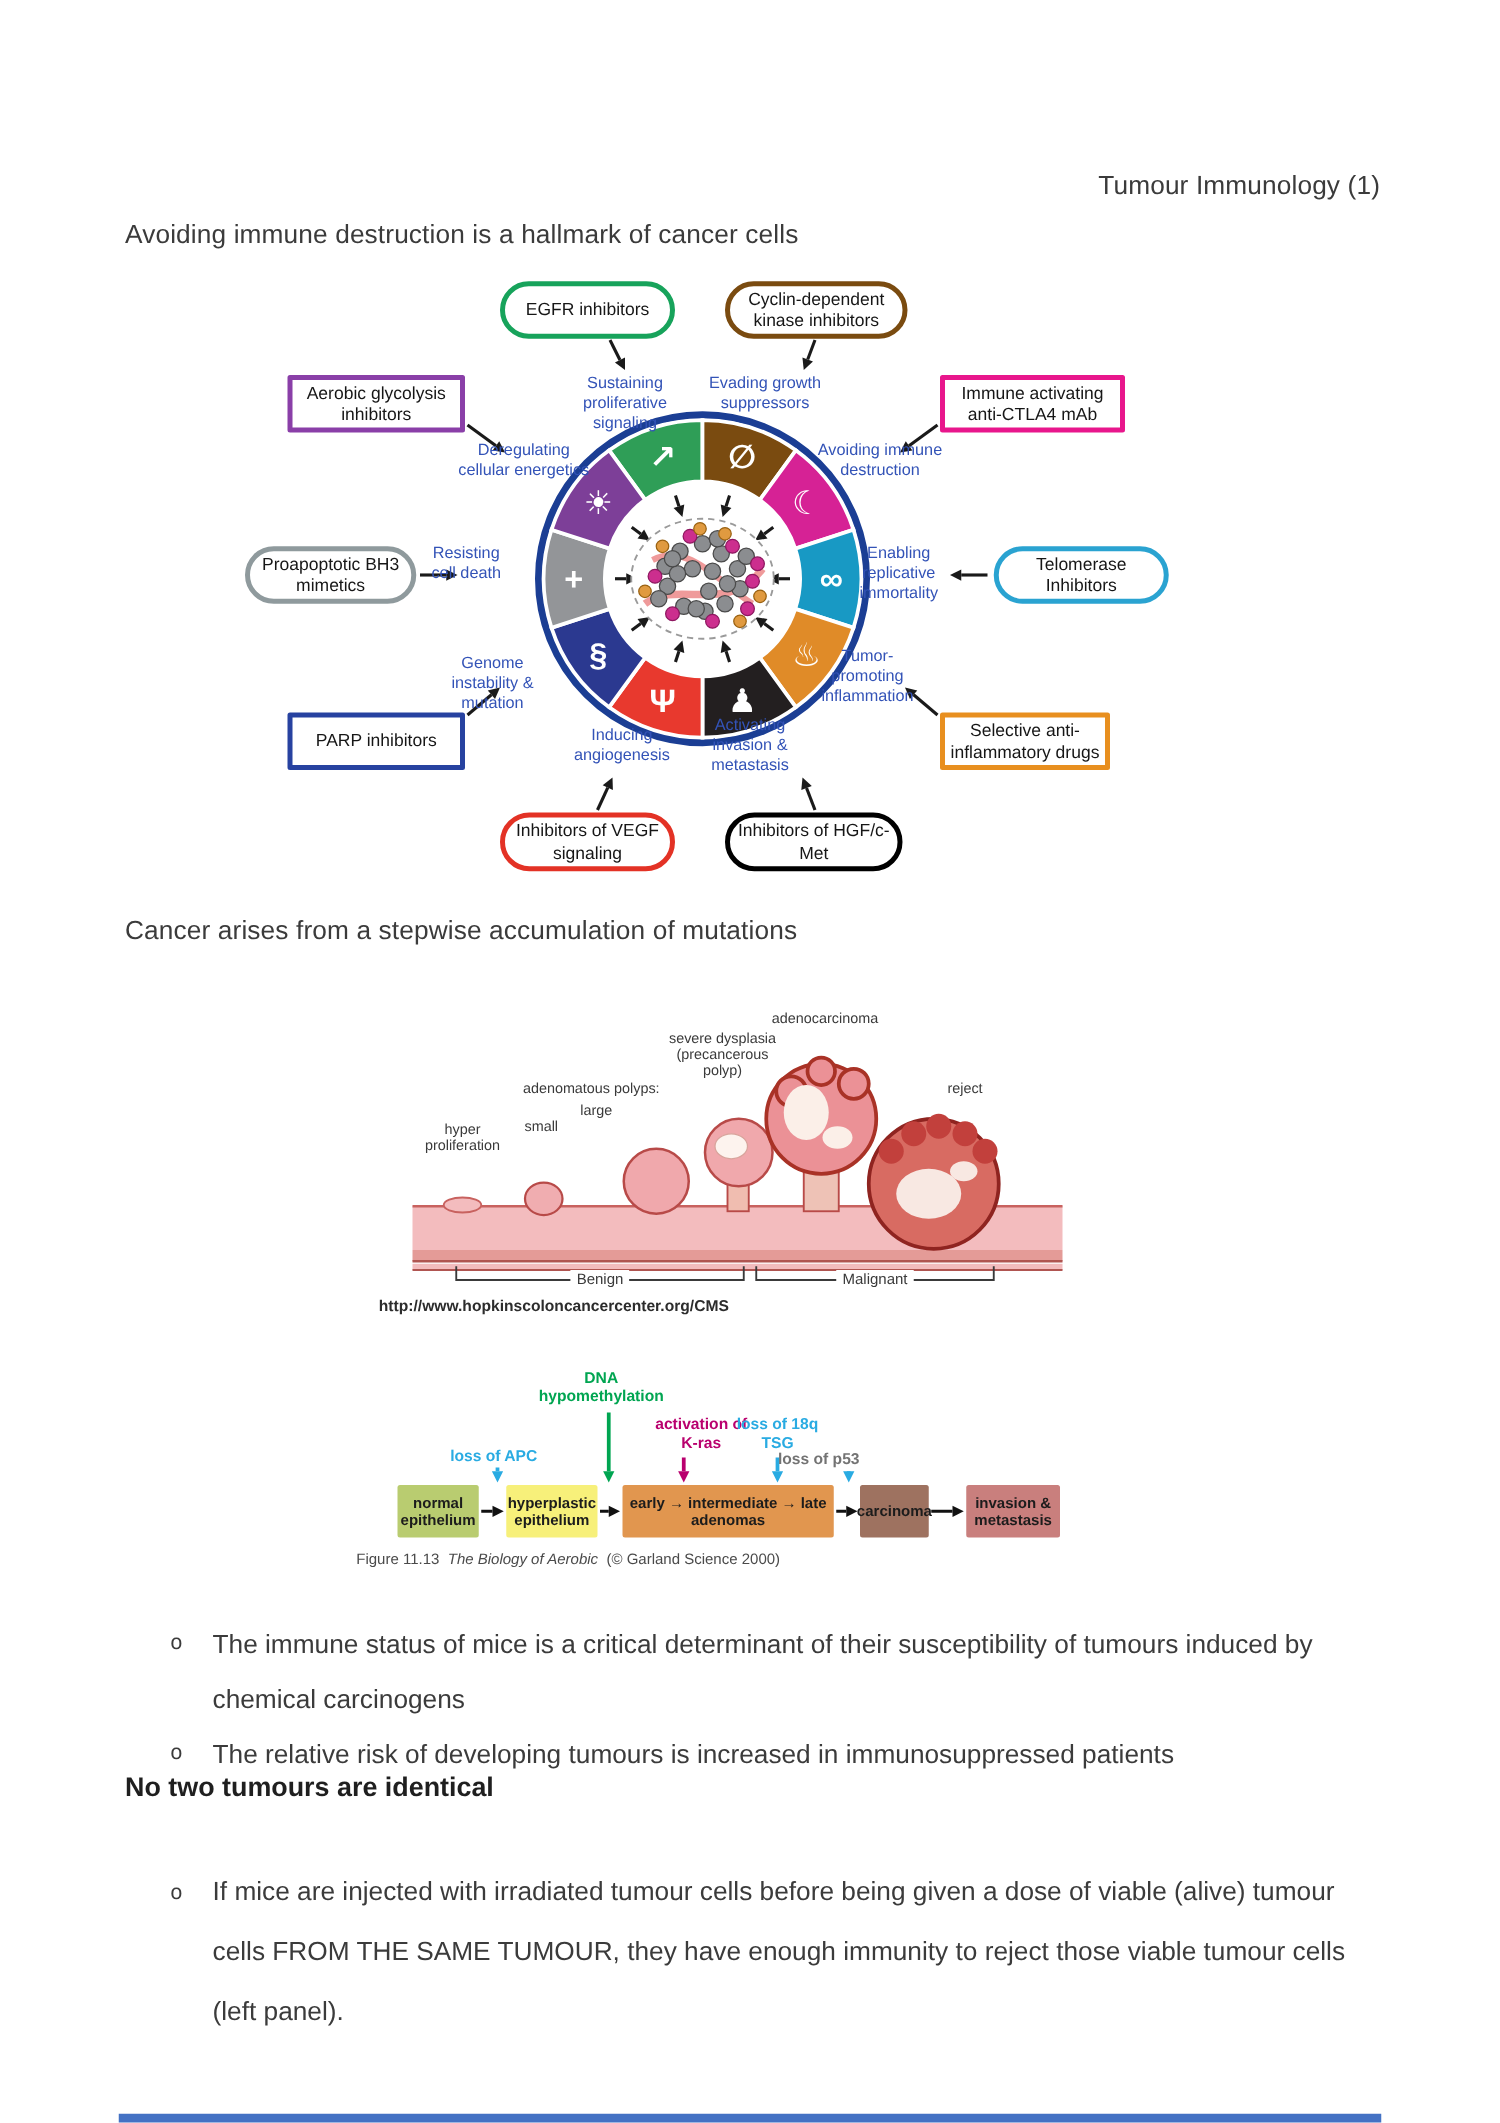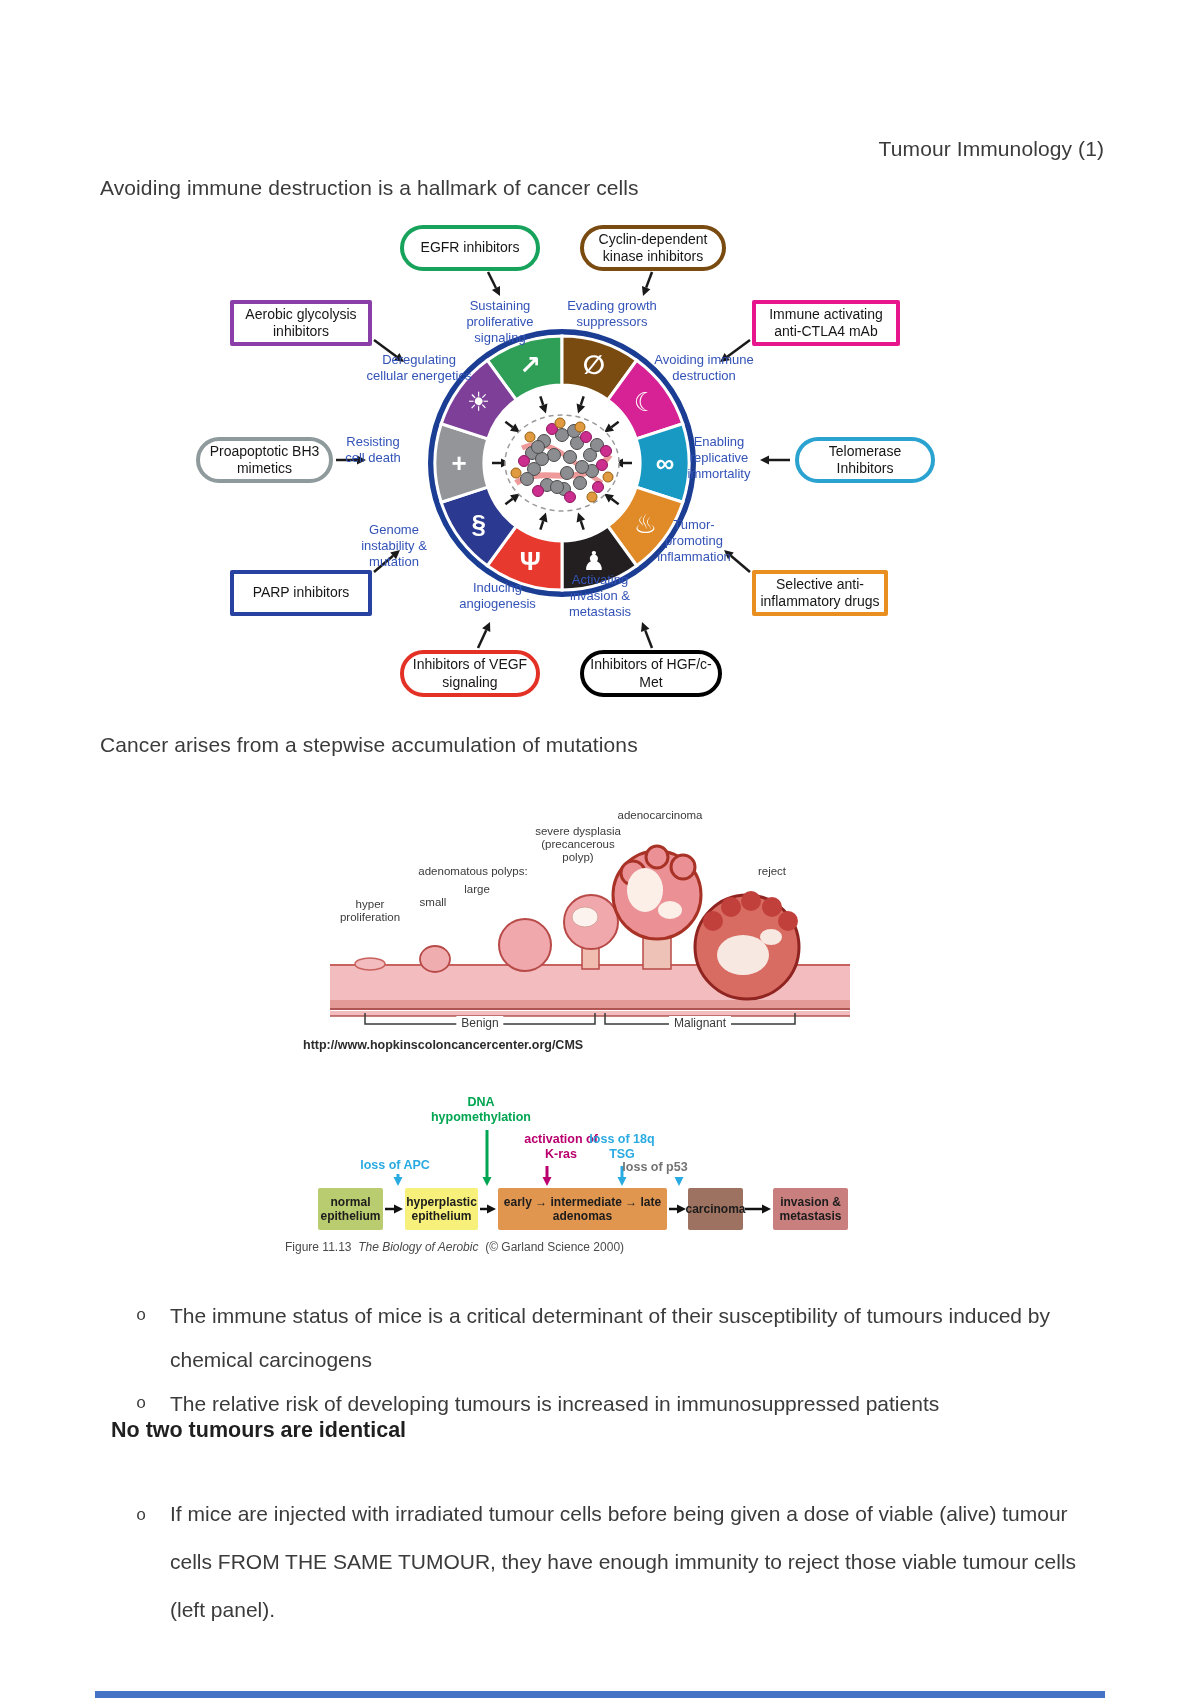--- a/index.html
+++ b/index.html
@@ -282,21 +282,21 @@
   <div class="bitem">
     <span class="bmark">o</span>
     <span>The immune status of mice is a critical determinant of their susceptibility of tumours induced by chemical carcinogens</span>
   </div>
   <div class="bitem">
     <span class="bmark">o</span>
     <span>The relative risk of developing tumours is increased in immunosuppressed patients</span>
   </div>
 </div>
 
-<div class="abs h2" style="left:100px;top:1418px;margin-left:11px;">No two tumours are identical</div>
+<div class="abs h2" style="left:100px;top:1418px;">No two tumours are identical</div>
 
 <div class="blist" style="top:1490px;width:990px;">
   <div class="bitem bitem3">
     <span class="bmark" style="top:2px;">o</span>
     <span>If mice are injected with irradiated tumour cells before being given a dose of viable (alive) tumour cells FROM THE SAME TUMOUR, they have enough immunity to reject those viable tumour cells (left panel).</span>
   </div>
 </div>
 
 <div class="abs" id="bottom-bar"></div>
 

